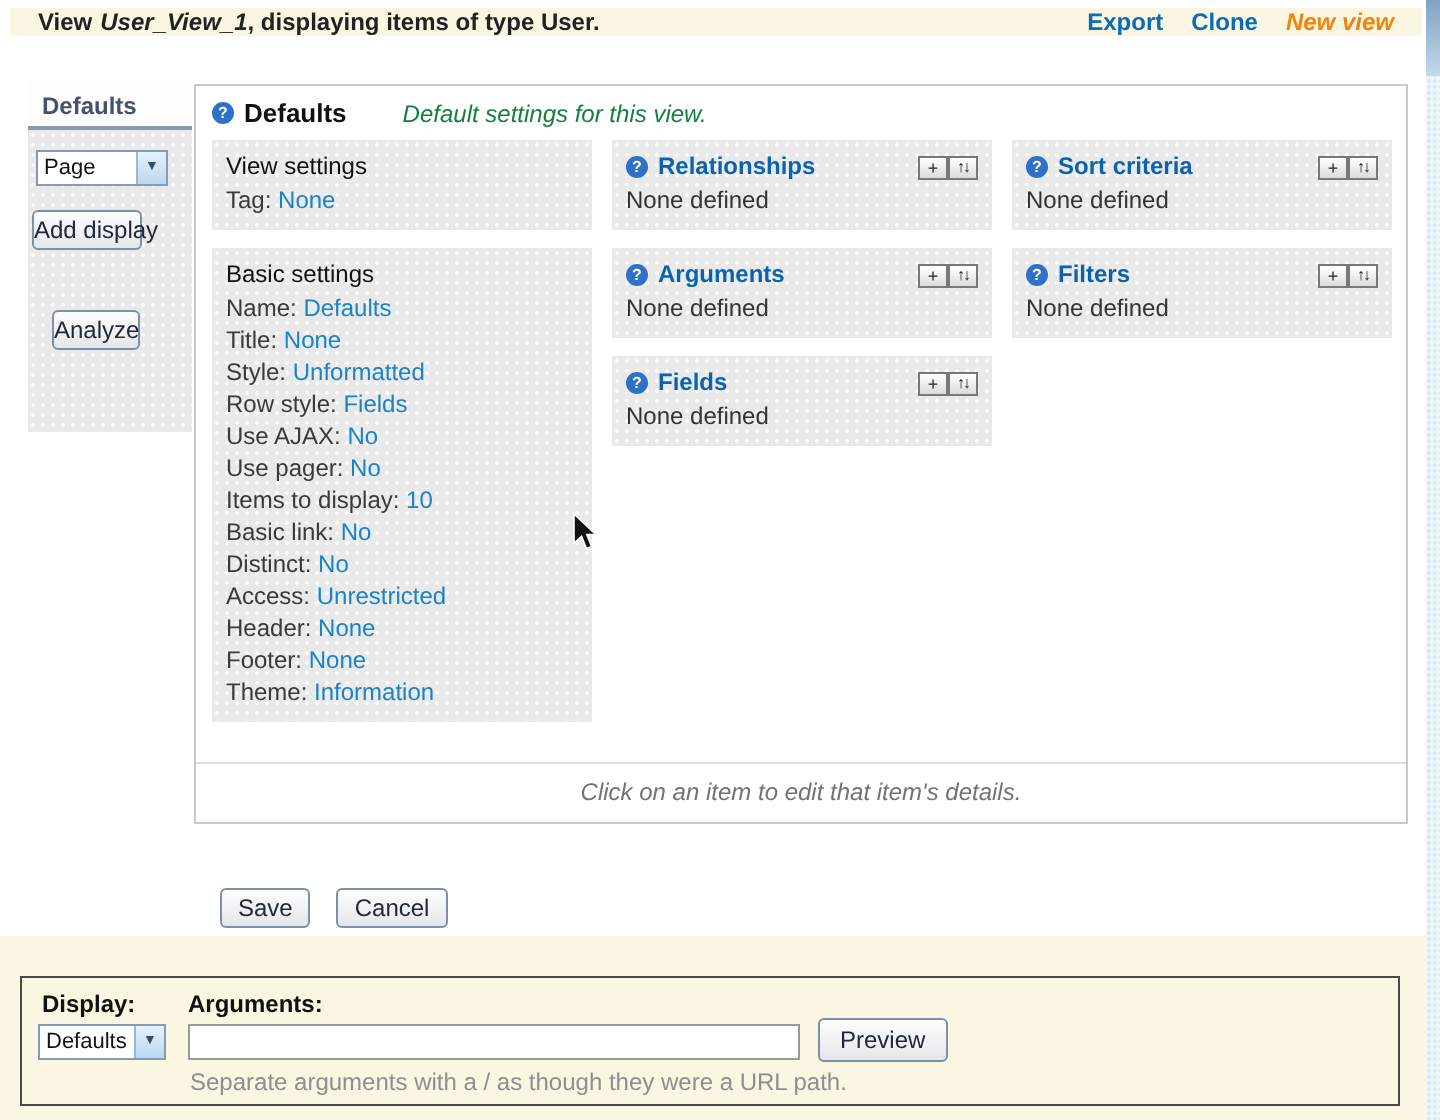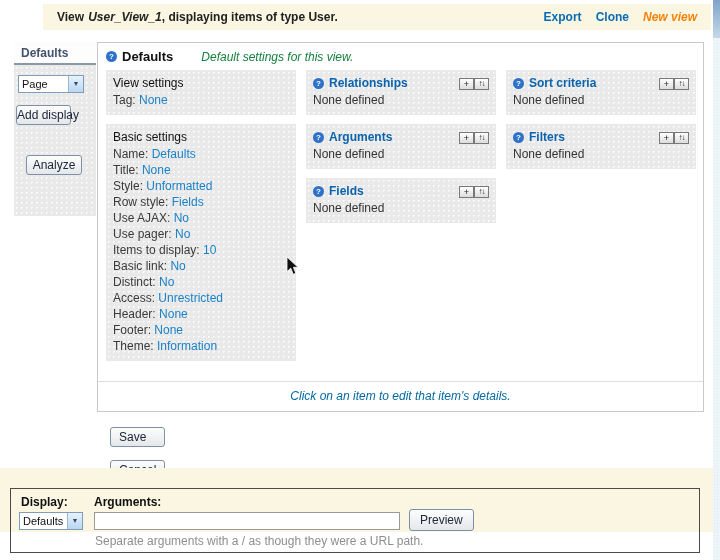--- a/index.html
+++ b/index.html
@@ -14,22 +14,22 @@
 
   
   .right-strip { position:absolute; top:0; right:0; width:7px; height:560px;
     background-color:#eef5f9;
     background-image:radial-gradient(#d9e9f2 1px, transparent 1px);
     background-size:3px 3px; }
   .right-strip-top { position:absolute; top:0; right:0; width:7px; height:38px;
     background:linear-gradient(180deg,#7fa3c7,#c6d9ea); }
 
   
-  .header-bar { position:absolute; left:5px; top:4px; right:9px; height:26px;
-    background:#faf6e2; display:flex; align-items:center; padding:0 14px;margin-left:38px; }
+  .header-bar { position:absolute; left:5px; top:4px; right:9px; height:14px;
+    background:#faf6e2; display:flex; align-items:center; padding:0 14px; }
   .page-title { font-weight:bold; color:#222; }
   .page-title .vname { font-style:italic; margin-left:4px; }
   .header-links { margin-left:auto; display:flex; gap:14px; align-items:center; }
   .hlink { font-weight:bold; color:#0a6cb4; }
   .hlink.new { color:#f5820a; font-style:italic; }
 
   
   .sidebar { position:absolute; left:14px; top:42px; width:82px; }
   .sidebar-tab { height:23px; line-height:22px; padding-left:7px; font-weight:bold;
     color:#44536d; border-bottom:2px solid #8a98a8; background:#fdfdfd; }
@@ -44,21 +44,21 @@
     white-space:nowrap; overflow:hidden; }
   .fs-arrow { width:15px; background:linear-gradient(180deg,#e7f2fc,#b9d7f0);
     border-left:1px solid #9ab8d4; color:#30506e; font-size:7px; line-height:16px;
     text-align:center; }
   .sel-page { width:66px; margin-left:4px; }
 
   .btn { display:inline-block; border:1px solid #7c91a8; border-radius:3px;
     background:linear-gradient(180deg,#fdfdfd,#e4e7ea); padding:2px 8px;
     font-size:12px; color:#20293a; cursor:pointer; white-space:nowrap; }
   .btn-add-display { margin:12px 0 0 2px; width:55px; padding:2px 0; text-align:center; }
-  .btn-analyze { margin:30px 0 0 12px; width:56px; padding:2px 0; text-align:center; }
+  .btn-analyze { margin:30px 0 0 12px; width:44px; padding:2px 0; text-align:center; }
 
   
   .main-panel { position:absolute; left:97px; top:42px; width:607px; height:370px;
     border:1px solid #c9c9c9; background:#fff; display:flex; flex-direction:column; }
   .panel-header { padding:6px 8px 5px 8px; display:flex; align-items:center; }
   .panel-title { font-weight:bold; font-size:13px; color:#111; margin-left:5px; }
   .panel-desc { font-style:italic; color:#15803d; margin-left:28px; }
 
   .help-icon { display:inline-block; width:11px; height:11px; border-radius:6px;
     background:#2d71c9; color:#fff; font-size:8px; font-weight:bold; line-height:11px;
@@ -77,27 +77,27 @@
   .box-head { display:flex; align-items:center; line-height:17px; }
   .hook-title { font-weight:bold; color:#0b63ad; margin-left:5px; }
   .mini-buttons { margin-left:auto; display:flex; }
   .mini-btn { display:inline-block; width:15px; height:12px; border:1px solid #787878;
     background:linear-gradient(180deg,#ffffff,#dcdcdc); font-size:9px; line-height:10px;
     text-align:center; color:#222; cursor:pointer; }
   .mini-btn.rearrange { font-size:8px; letter-spacing:-1px; }
   .box-empty { line-height:16px; color:#333; }
 
   .panel-footer { border-top:1px solid #ddd; text-align:center; font-style:italic;
-    color:#0369a1; padding:7px 0 8px 0; }
-
-  
-  .actions { position:absolute; left:110px; top:427px; display:flex; gap:13px;flex-direction:column; }
-
-  
-  .bottom-region { position:absolute; left:0; top:468px; right:7px; height:64px;
+    color:#737373; padding:7px 0 8px 0; }
+
+  
+  .actions { position:absolute; left:110px; top:444px; display:flex; gap:13px; }
+
+  
+  .bottom-region { position:absolute; left:0; top:468px; right:7px; height:92px;
     background:#faf6e2; }
   .preview-panel { position:absolute; left:10px; top:20px; width:690px; height:65px;
     border:1px solid #4a4a4a; }
   .pp-label { position:absolute; font-weight:bold; color:#111; }
   .lbl-display { left:10px; top:6px; }
   .lbl-arguments { left:83px; top:6px; }
   .sel-defaults { position:absolute; left:8px; top:23px; width:64px; }
   .args-input { position:absolute; left:83px; top:23px; width:306px; height:18px;
     border:1px solid #9a9a9a; background:#fff; font-family:"Liberation Sans",sans-serif;
     font-size:12px; padding:0 3px; }

